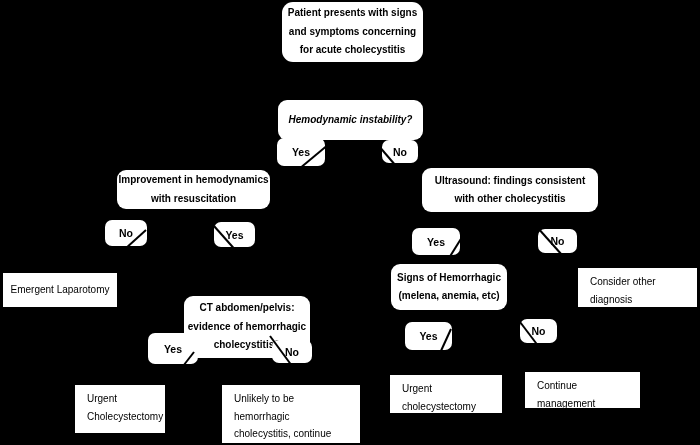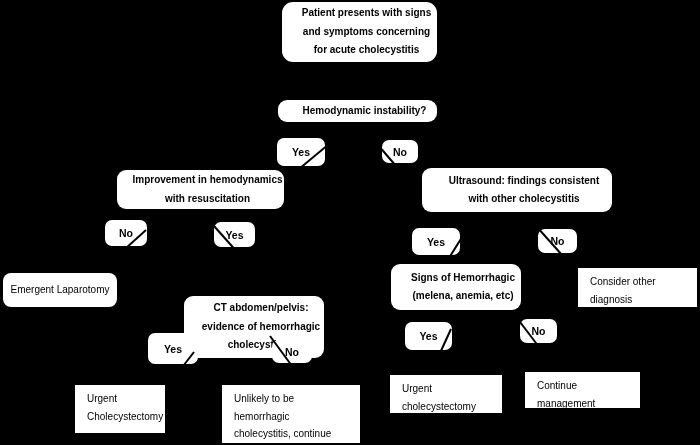--- a/index.html
+++ b/index.html
@@ -3,36 +3,36 @@
 <meta charset="utf-8">
 <style>
   html,body{margin:0;padding:0;background:#000;}
   #stage{
     position:relative;width:700px;height:445px;background:#000;overflow:hidden;
     font-family:"Liberation Sans",sans-serif;color:#000;
   }
   .rnode{
     position:absolute;background:#fff;border-radius:9px;
     display:flex;align-items:center;justify-content:center;text-align:center;
-    font-weight:700;font-size:10px;line-height:18.5px;white-space:pre-line;padding-left:14px;
+    font-weight:700;font-size:10px;line-height:18.5px;white-space:pre-line;
   }
   .lbl{
     position:absolute;background:#fff;border-radius:7px;
     display:flex;align-items:center;justify-content:center;
     font-weight:700;font-size:10.5px;
   }
   .rect{
     position:absolute;background:#fff;border-radius:0;
     font-weight:400;font-size:10px;line-height:18px;white-space:pre-line;
     padding:5px 12px;box-sizing:border-box;text-align:left;
   }
-  .rect.center{display:flex;align-items:center;justify-content:center;text-align:center;padding:2px;border-radius:8px;}
+  .rect.center{display:flex;align-items:center;justify-content:center;text-align:center;padding:2px;}
   
   #n-patient{left:282px;top:2px;width:141px;height:60px;border-radius:11px;}
-  #n-hemo{left:278px;top:100px;width:145px;height:22px;}
+  #n-hemo{left:278px;top:100px;width:145px;height:40px;font-style:italic;}
   #n-improve{left:117px;top:170px;width:153px;height:39px;}
   #n-ultra{left:422px;top:168px;width:176px;height:44px;}
   #n-ct{left:184px;top:256px;width:126px;height:62px;margin-top:40px;}
   #n-signs{left:383px;top:264px;width:116px;height:46px;margin-left:8px;}
   #n-emergent{left:3px;top:273px;width:114px;height:34px;}
   #n-consider{left:578px;top:268px;width:119px;height:39px;}
   #n-urgentL{left:75px;top:385px;width:90px;height:48px;}
   #n-unlikely{left:222px;top:385px;width:138px;height:58px;line-height:17.5px;}
   #n-urgentR{left:390px;top:375px;width:112px;height:38px;}
   #n-continue{left:525px;top:372px;width:115px;height:36px;}

